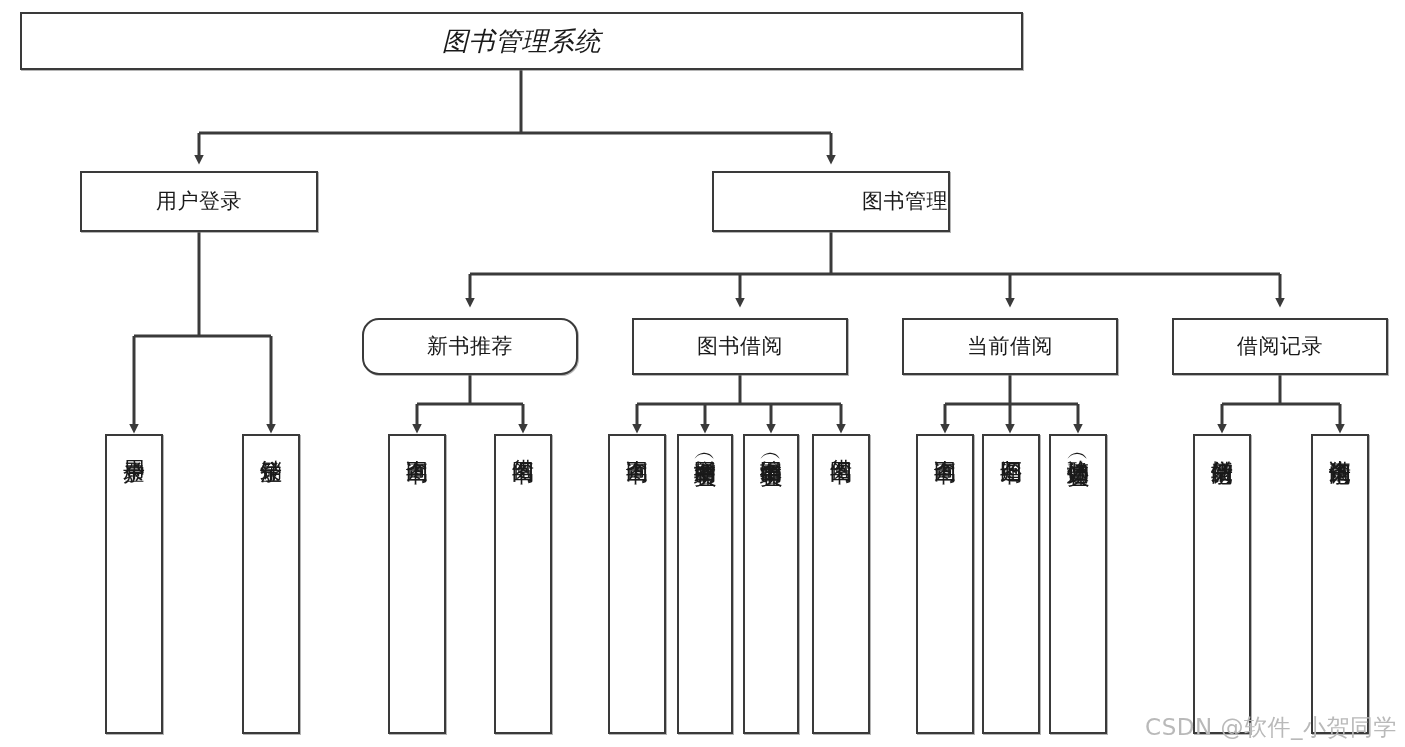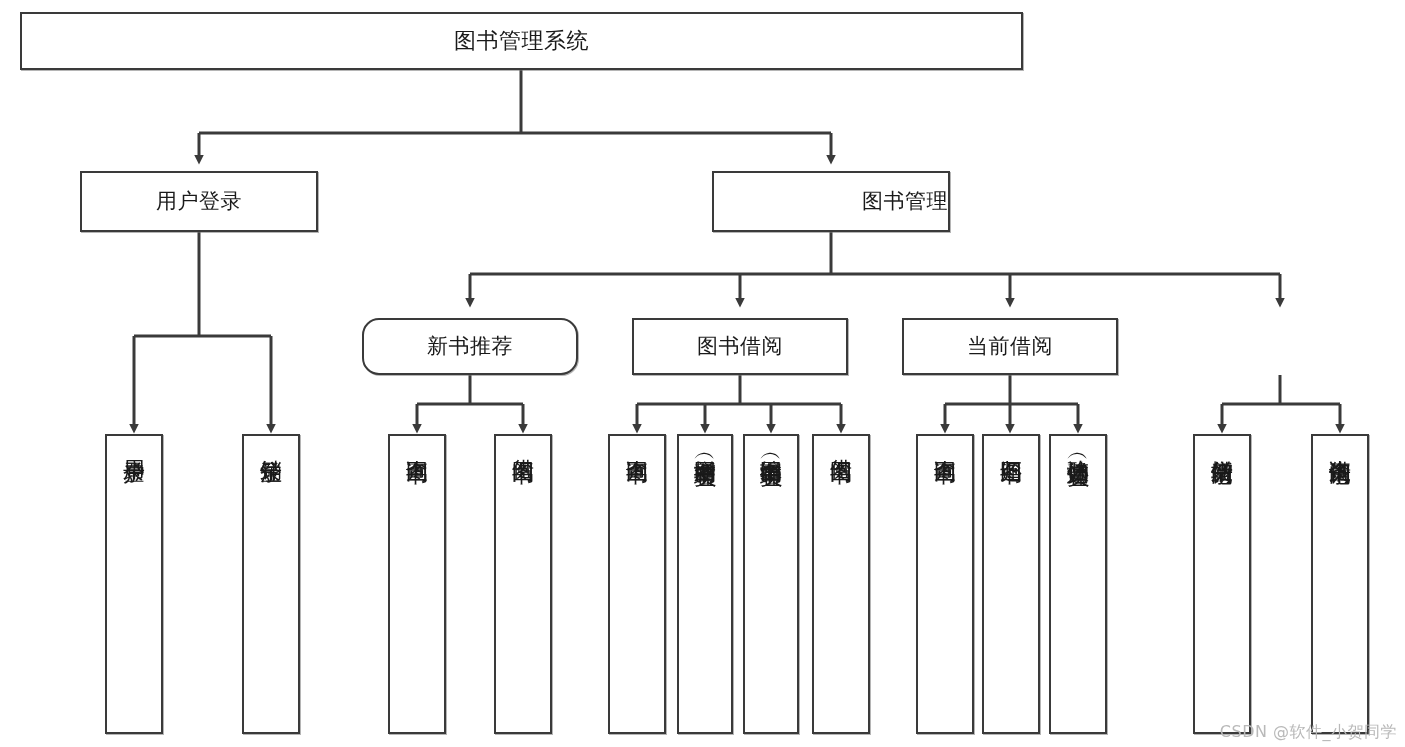--- a/index.html
+++ b/index.html
@@ -52,26 +52,26 @@
     padding-top: 6px;
   }
   .node.vertical .label {
     writing-mode: vertical-rl;
     text-orientation: upright;
     font-size: 22px;
     line-height: 1.08;
     letter-spacing: 1px;
     max-height: 284px;
   }
-  .node.root .label { font-size: 22px; }
+  .node.root .label { font-size: 26px; font-style: italic; }
   #watermark {
     position: absolute;
     right: 8px;
     bottom: 4px;
-    font-size: 16px;
+    font-size: 23px;
     color: #b9b9b9;
     white-space: nowrap;
     letter-spacing: 0.5px;
   }
 </style>
 </head>
 <body>
 
 <div id="diagram-root">
 
@@ -138,20 +138,23 @@
 
   <div class="node horizontal" style="left:362px; top:318px; width:216px; height:57px;border-radius:17px;">
     <span class="label">新书推荐</span>
   </div>
   <div class="node horizontal" style="left:902px; top:318px; width:216px; height:57px;">
     <span class="label">当前借阅</span>
   </div>
   <div class="node horizontal" style="left:632px; top:318px; width:216px; height:57px;">
     <span class="label">图书借阅</span>
   </div>
+  <div class="node horizontal" style="left:1172px; top:318px; width:216px; height:57px;">
+    <span class="label">借阅记录</span>
+  </div>
 
   <div class="node vertical" style="left:105px; top:434px; width:58px; height:300px;">
     <span class="label">用户登录</span>
   </div>
   <div class="node vertical" style="left:242px; top:434px; width:58px; height:300px;">
     <span class="label">注销登录</span>
   </div>
 
   <div class="node vertical" style="left:388px; top:434px; width:58px; height:300px;">
     <span class="label">查询图书</span>

